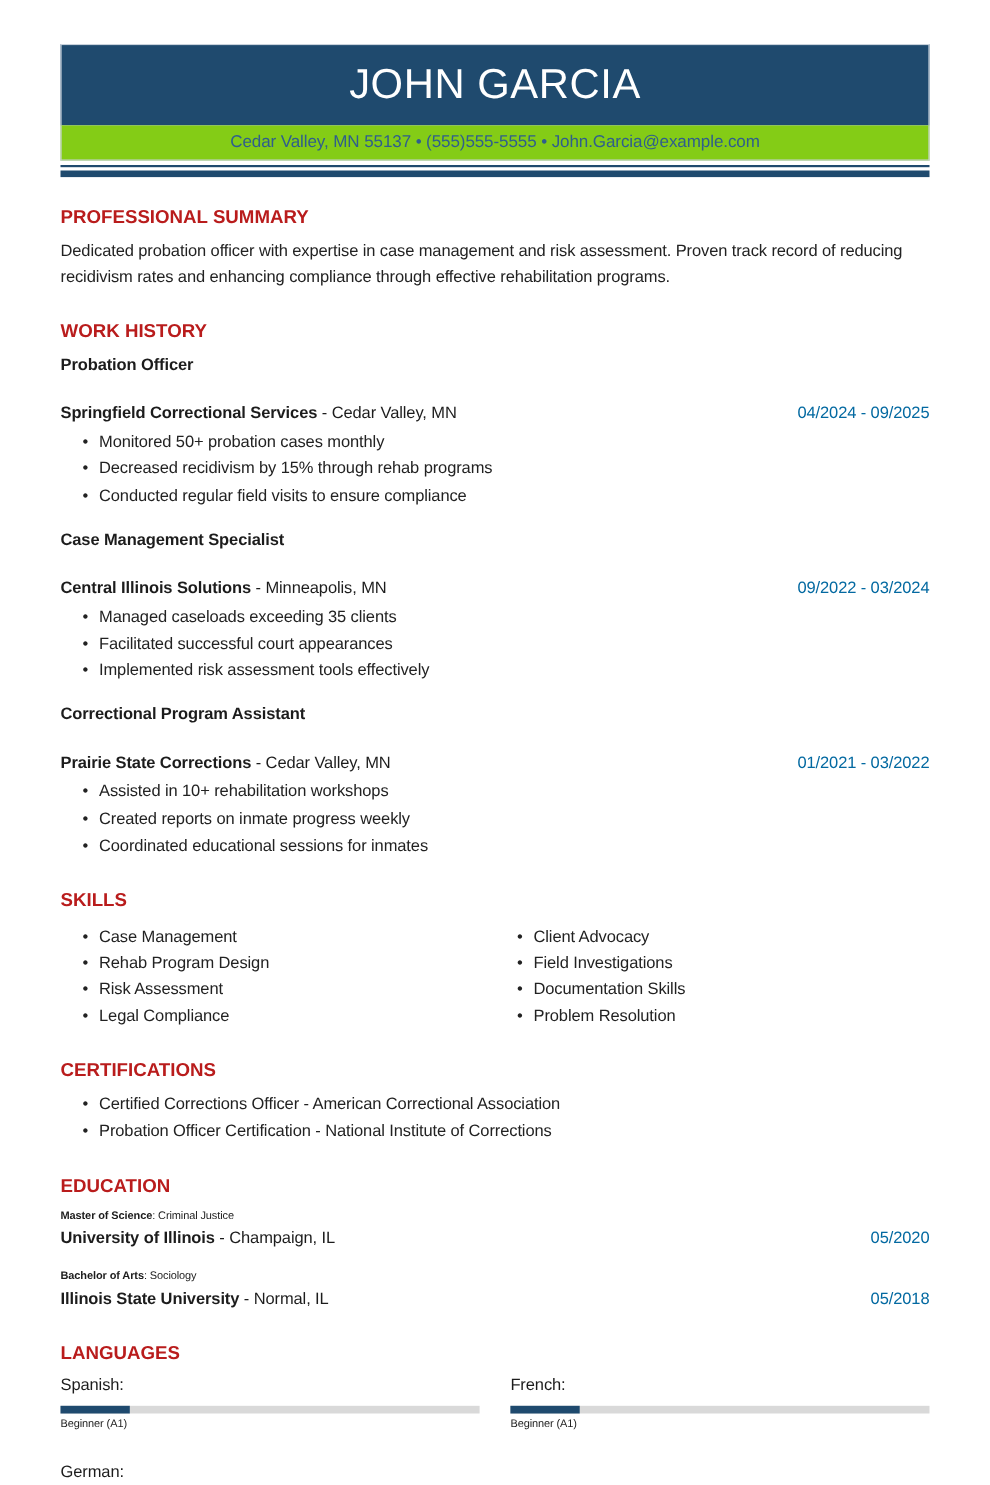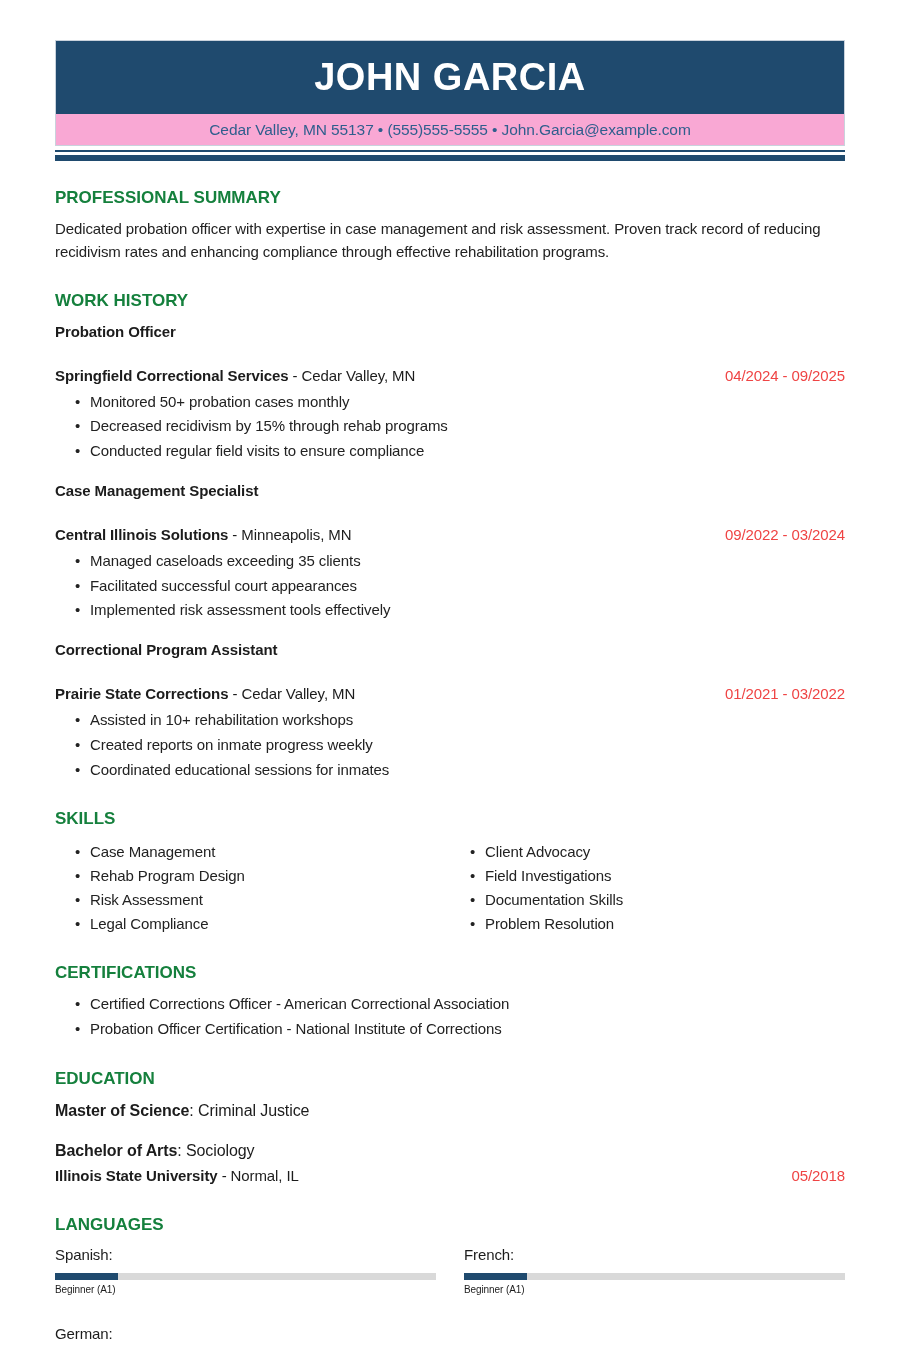--- a/index.html
+++ b/index.html
@@ -13,62 +13,62 @@
   .page { width: 900px; height: 1350px; padding: 40px 55px 0 55px; background: #fff; }
 
   
   .banner {
     background: #1F4A6E; height: 74px;
     display: flex; align-items: center; justify-content: center;
     border: 1px solid #c9d2dc;
     border-bottom: none;
   }
   .banner .name {
-    color: #ffffff; font-weight: bold; font-size: 38px; letter-spacing: 0.5px; text-align: center;
+    color: #ffffff; font-weight: normal; font-size: 38px; letter-spacing: 0.5px; text-align: center;
   }
   .contact-bar {
-    background: #f9a8d4; height: 32px;
+    background: #84cc16; height: 32px;
     display: flex; align-items: center; justify-content: center;
     border: 1px solid #c9d2dc; border-top: none;
   }
   .contact-bar .contact {
     color: #2F5E8D; font-size: 15.5px;
   }
   .sep { margin-top: 4px; }
   .sep .thin { height: 2px; background: #1F4A6E; }
   .sep .gap { height: 3px; background: transparent; }
   .sep .thick { height: 6px; background: #1F4A6E; }
 
   
   .section-heading {
-    font-size: 17px; font-weight: bold; color: #15803d;
+    font-size: 17px; font-weight: bold; color: #b91c1c;
     margin: 27px 0 9px 0; letter-spacing: 0;
   }
   .body-text { font-size: 15px; line-height: 1.55; color: #222; }
 
   
   .job { margin-bottom: 15px; }
   .job-title { font-size: 15px; font-weight: bold; line-height: 1.6; }
   .job-line { display: flex; justify-content: space-between; font-size: 15px; line-height: 1.6; margin-top: 20px; }
-  .job-dates { white-space: nowrap; color: #ef4444; }
+  .job-dates { white-space: nowrap; color: #0369a1; }
   ul.bullets { list-style: none; margin-top: 2px; }
   ul.bullets li {
     font-size: 15px; line-height: 1.65; padding-left: 35px; position: relative; color: #222;
   }
   ul.bullets li::before {
     content: "•"; position: absolute; left: 20px; top: 0; color: #222;
   }
 
   
   .two-col { display: grid; grid-template-columns: 1fr 1fr; }
   .two-col ul.bullets li { line-height: 1.6; }
 
   
   .edu { margin-bottom: 15px; }
-  .edu-degree { font-size: 16px; line-height: 1.6; }
+  .edu-degree { font-size: 10px; line-height: 1.6; }
   .edu-line { display: flex; justify-content: space-between; font-size: 15px; line-height: 1.6; }
   b { font-weight: bold; }
 
   
   .lang-grid { display: grid; grid-template-columns: 1fr 1fr; column-gap: 18px; row-gap: 13px; margin-top: 2px; gap: 28px; }
   .lang-name { font-size: 15px; line-height: 1.5; }
   .lang-track { height: 7px; background: #D9D9D9; margin: 7px 0 4px 0; }
   .lang-fill { height: 7px; background: #1F4A6E; }
   .lang-level { font-size: 10px; }
 </style>
@@ -152,20 +152,24 @@
   <div class="section-heading">CERTIFICATIONS</div>
   <ul class="bullets">
     <li>Certified Corrections Officer - American Correctional Association</li>
     <li>Probation Officer Certification - National Institute of Corrections</li>
   </ul>
 
   <div class="section-heading">EDUCATION</div>
 
   <div class="edu">
     <div class="edu-degree"><b>Master of Science</b><span>: Criminal Justice</span></div>
+    <div class="edu-line">
+      <span><b>University of Illinois</b><span> - Champaign, IL</span></span>
+      <span class="job-dates">05/2020</span>
+    </div>
   </div>
 
   <div class="edu">
     <div class="edu-degree"><b>Bachelor of Arts</b><span>: Sociology</span></div>
     <div class="edu-line">
       <span><b>Illinois State University</b><span> - Normal, IL</span></span>
       <span class="job-dates">05/2018</span>
     </div>
   </div>
 

